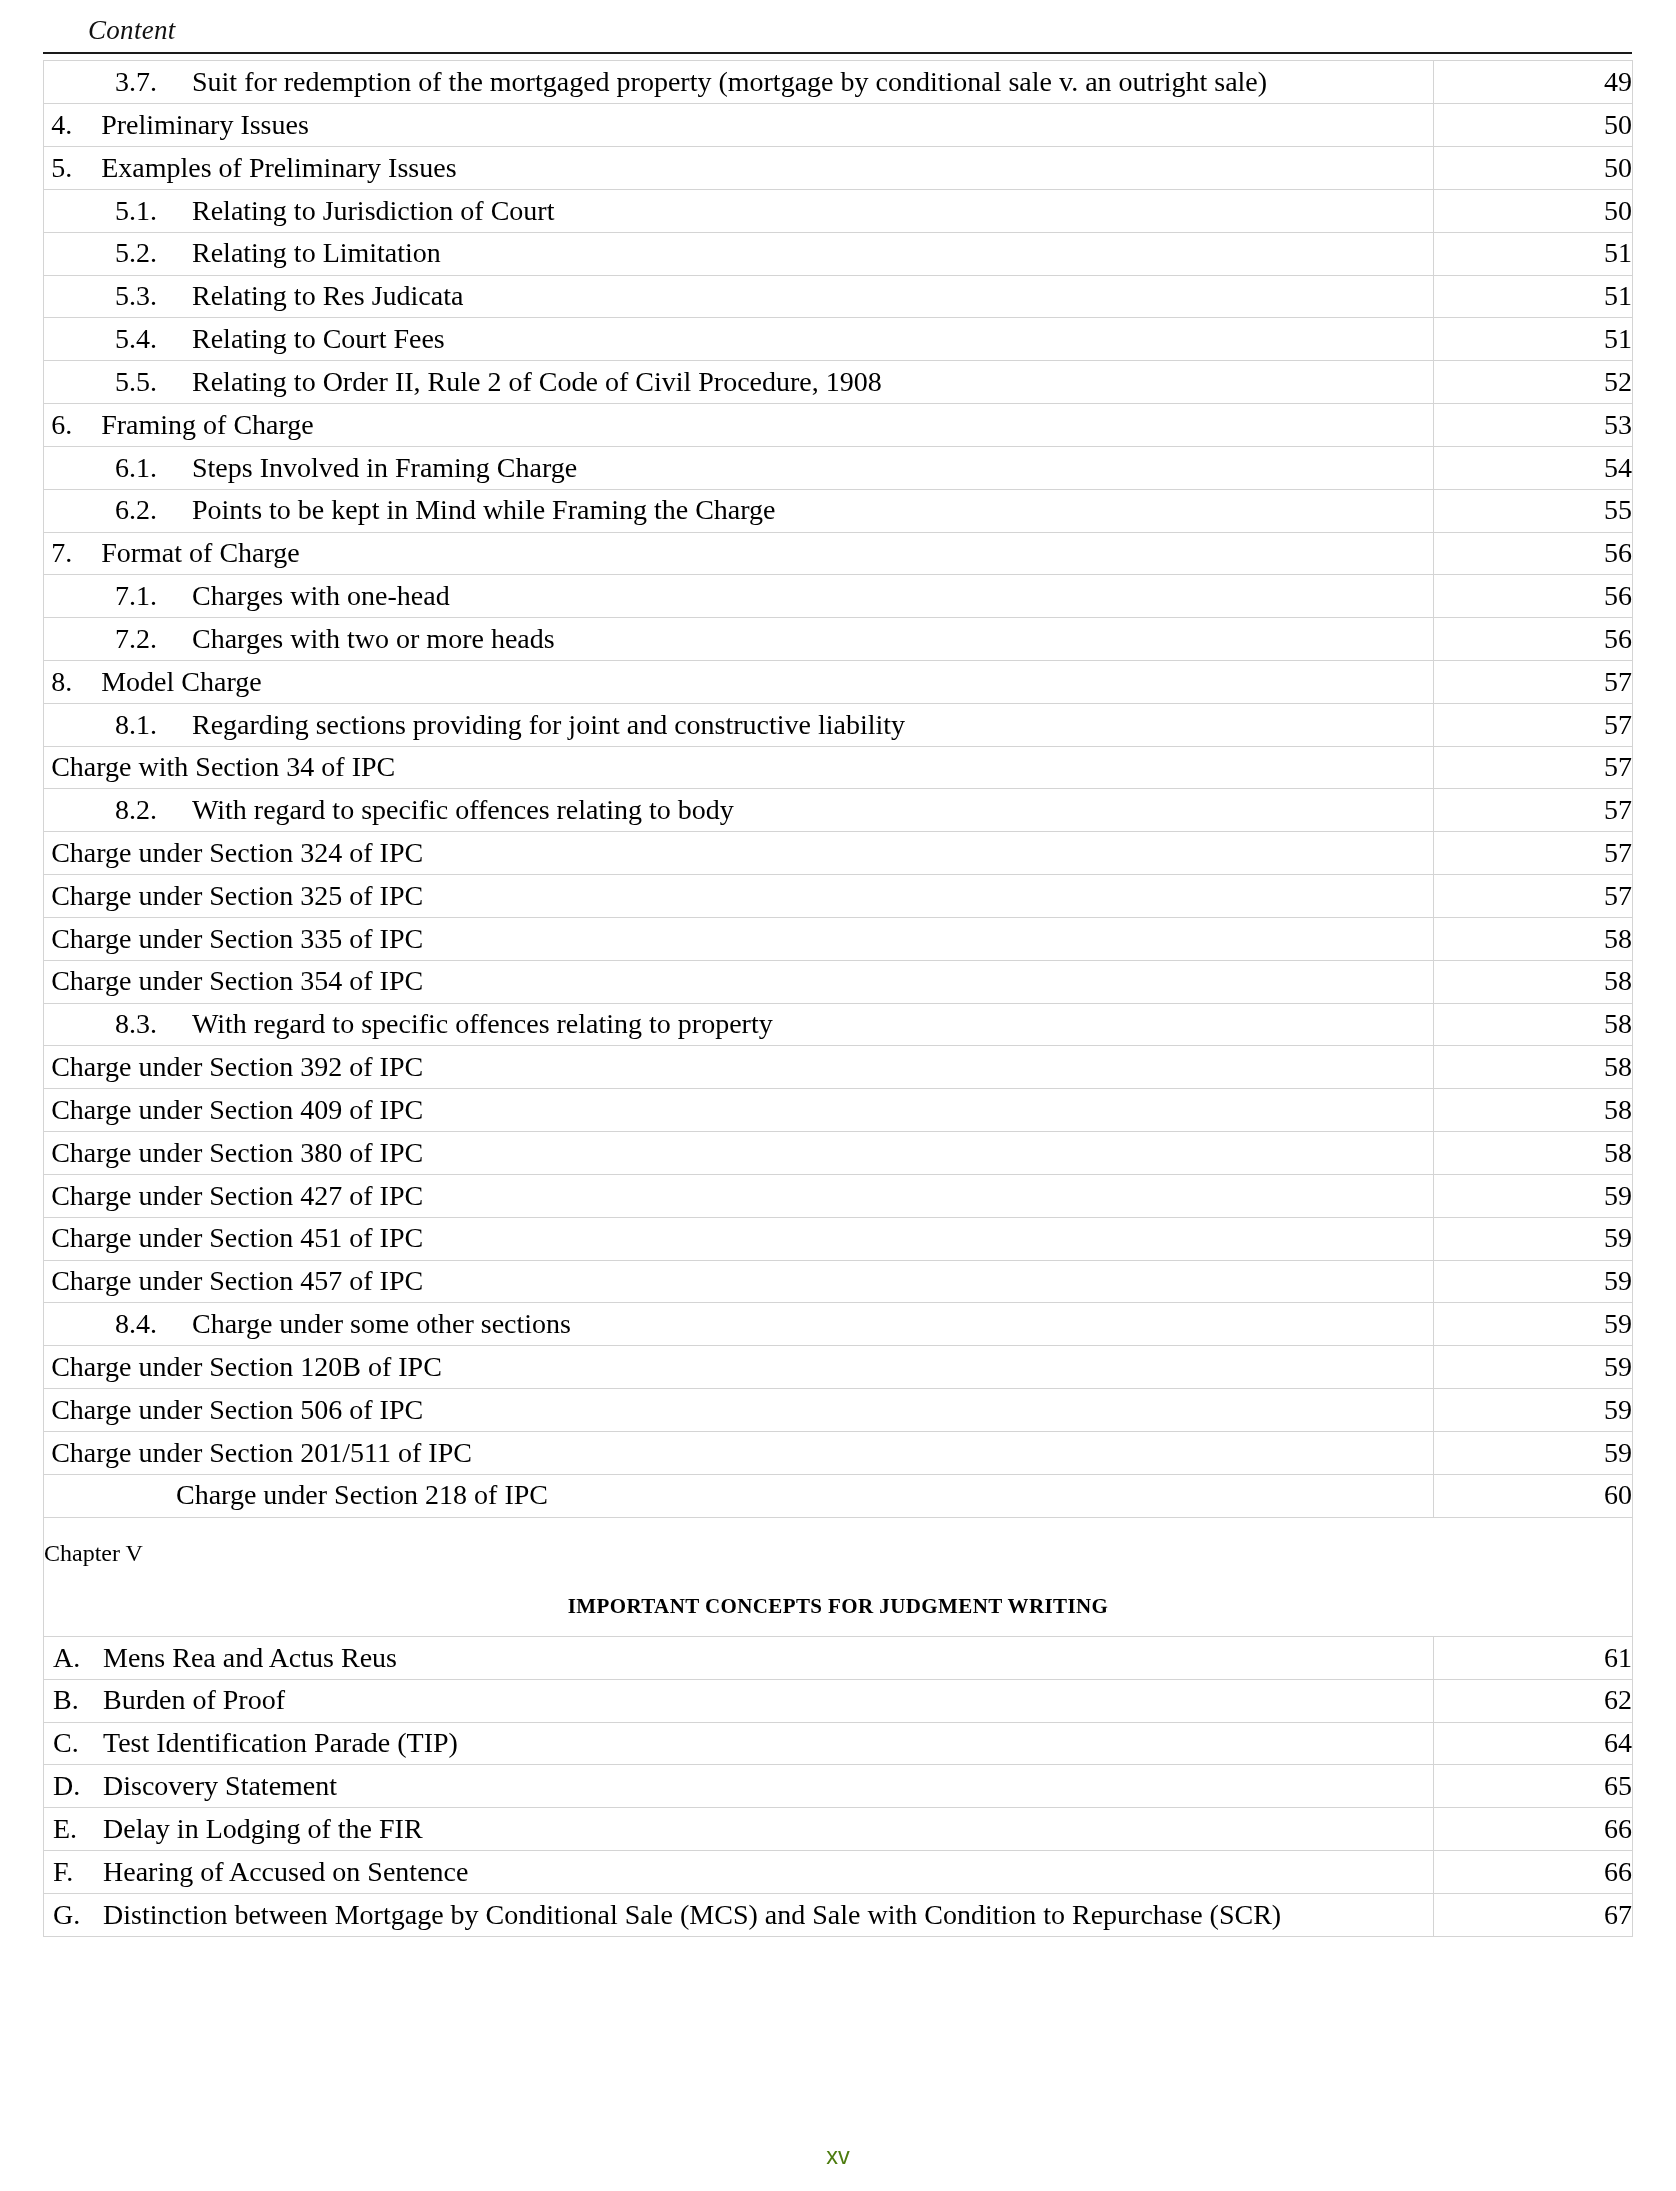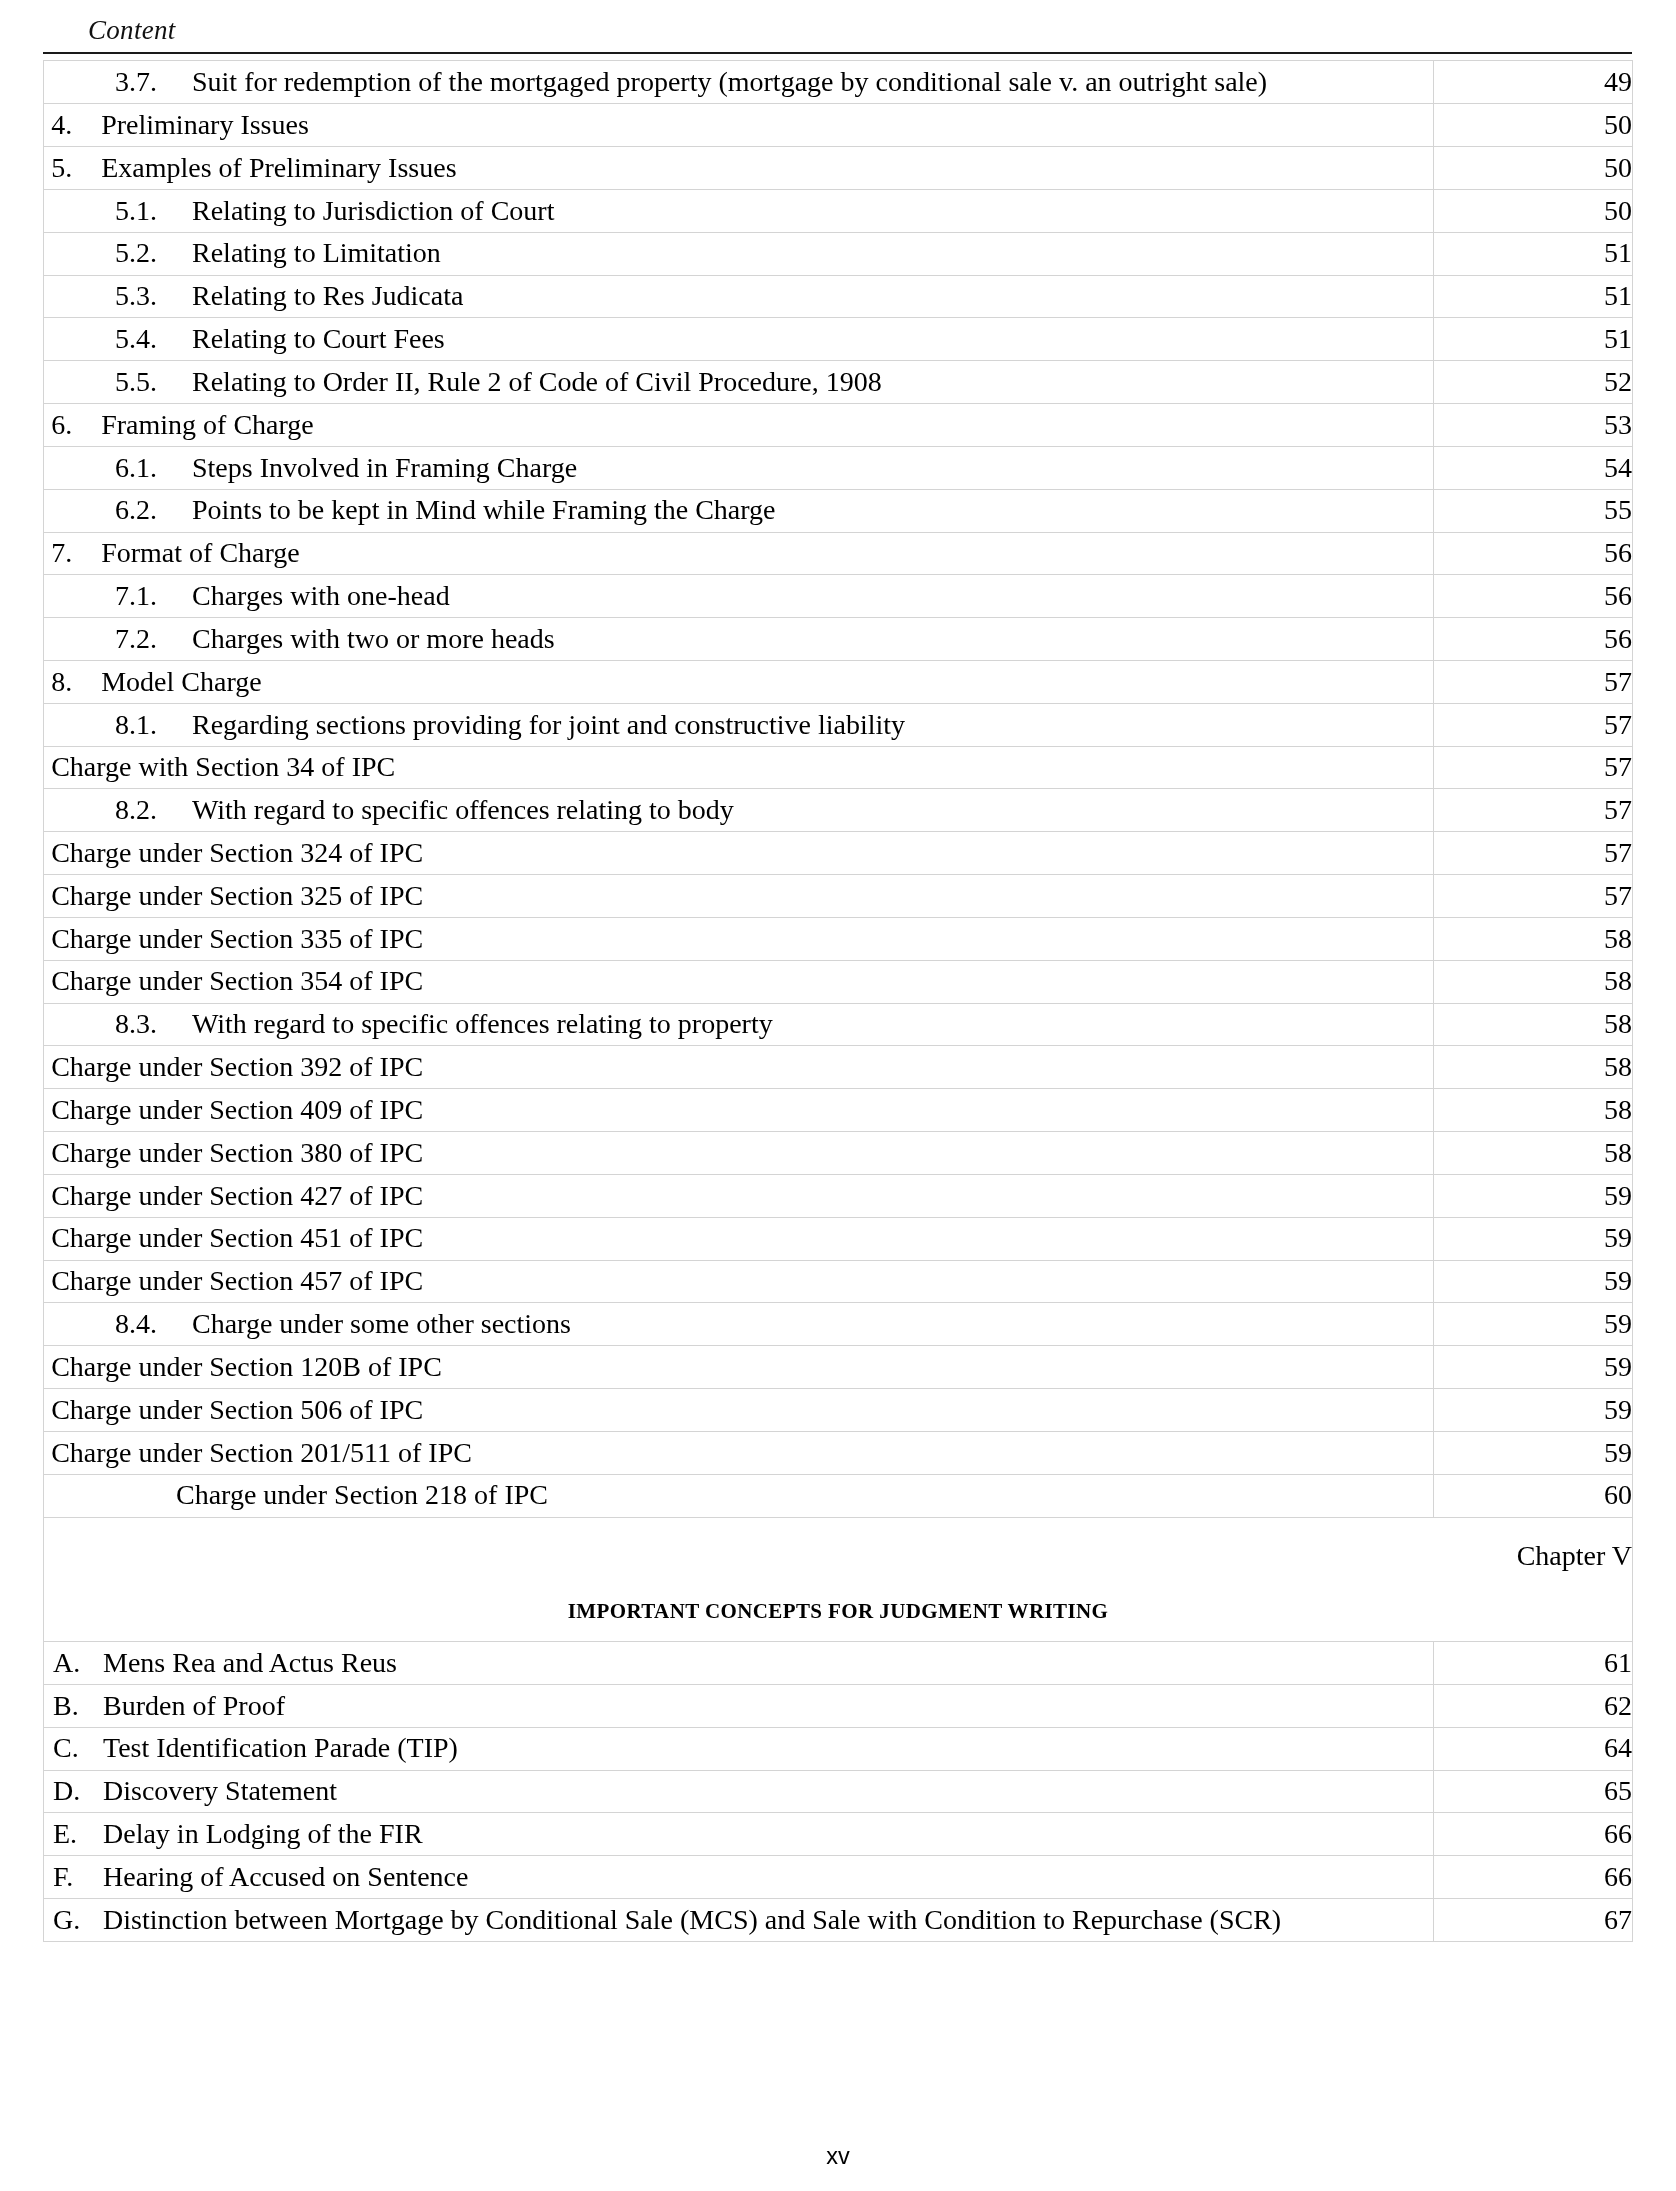--- a/index.html
+++ b/index.html
@@ -96,43 +96,43 @@
   .lvl-deep .entry-num { width: 0; }
 
   .lvl-letter { padding-left: 9px; }
   .lvl-letter .entry-num { width: 50px; }
 
   
   .chapter-cell {
     padding: 20px 0 16.3px 0 !important;
   }
   .chapter-label {
-    text-align: right;
-    font-size: 28px;
+    text-align: left;
+    font-size: 24px;
     padding-bottom: 25px;
   }
   .chapter-title {
     text-align: center;
     font-size: 21px;
     font-weight: bold;
     letter-spacing: 0.4px;
   }
 
   
   .footer {
     position: absolute;
     left: 0;
     right: 0;
     bottom: 22px;
     text-align: center;
   }
   .footer-text {
     font-family: "Liberation Sans", "DejaVu Sans", sans-serif;
     font-size: 23.5px;
-    color: #000000;
+    color: #4d7c0f;
   }
 </style>
 </head>
 <body>
 
 <div class="page">
 
   <div class="running-header">
     <span class="running-header-text">Content</span>
   </div>

